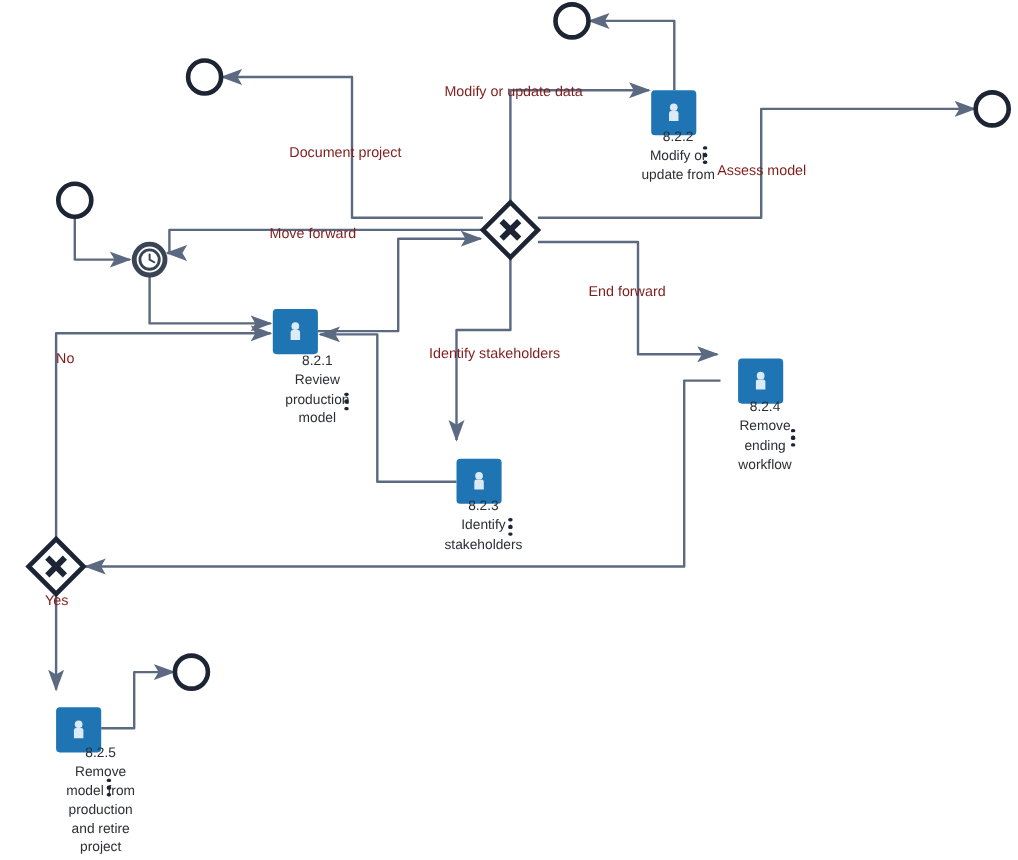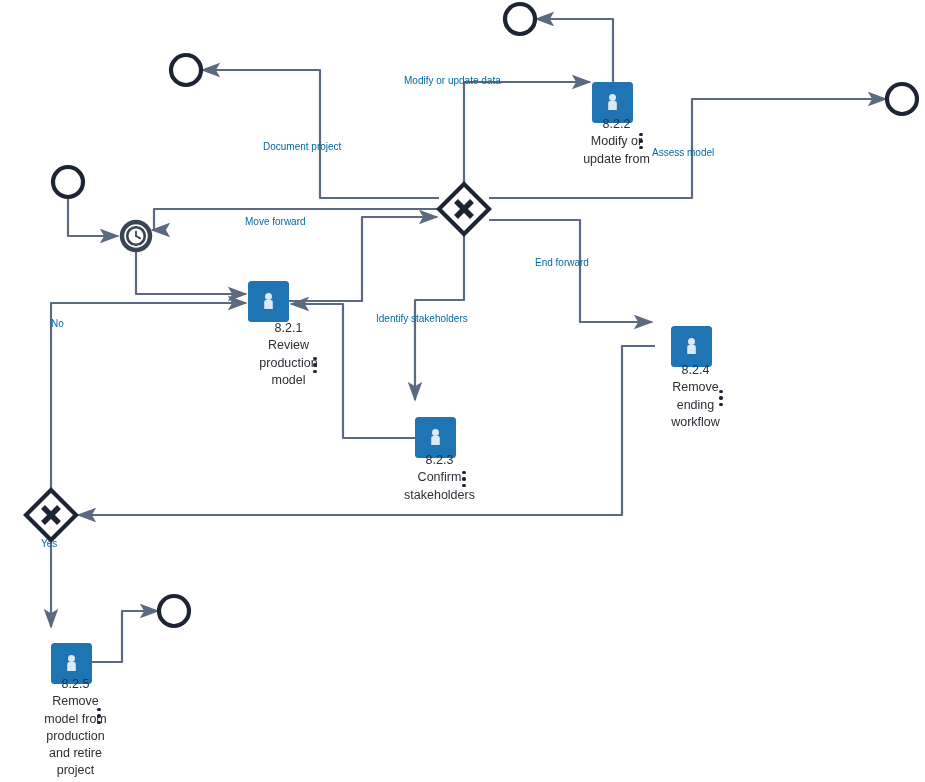--- a/index.html
+++ b/index.html
@@ -68,22 +68,22 @@
   }
   .task-box {
     fill: #1f74b3;
   }
   .task-person {
     fill: #dceaf5;
   }
   .edge-label {
     position: absolute;
     font-family: "Liberation Sans", sans-serif;
-    font-size: 10px;
-    color: #0369a1;
+    font-size: 13px;
+    color: #7f1d1d;
     white-space: nowrap;
     line-height: 1.25;
     pointer-events: none;
   }
   .task-label {
     position: absolute;
     font-family: "Liberation Sans", sans-serif;
     font-size: 12.5px;
     color: #2b2f36;
     text-align: center;
@@ -188,26 +188,26 @@
         </g>
         <g>
           <rect x="51" y="643" width="41" height="41" rx="3.5" ry="3.5" class="task-box"></rect>
           <circle cx="71.5" cy="658.5" r="3.5" class="task-person"></circle>
           <path d="M 67.2,671.1 L 67.2,663.9 Q 67.2,661.9 69.2,661.9 L 73.8,661.9 Q 75.8,661.9 75.8,663.9 L 75.8,671.1 Z" class="task-person"></path>
         </g>
       </g>
   </svg>
 
   <div id="edge-labels-layer">
-      <div class="edge-label" style="left: 263px; top: 141px;">Document project</div>
+      <div class="edge-label" style="left: 263px; top: 131px;">Document project</div>
       <div class="edge-label" style="left: 404px; top: 75px;">Modify or update data</div>
       <div class="edge-label" style="left: 652px; top: 147px; text-align: right;">Assess model</div>
-      <div class="edge-label" style="left: 245px; top: 216px;">Move forward</div>
+      <div class="edge-label" style="left: 245px; top: 204px;">Move forward</div>
       <div class="edge-label" style="left: 535px; top: 257px;">End forward</div>
-      <div class="edge-label" style="left: 376px; top: 313px;">Identify stakeholders</div>
+      <div class="edge-label" style="left: 390px; top: 313px;">Identify stakeholders</div>
       <div class="edge-label" style="left: 51px; top: 298px; margin-top: 20px;">No</div>
       <div class="edge-label" style="left: 41px; top: 538px;">Yes</div>
     </div>
   <div id="task-labels-layer">
       <div class="task-label" style="left: 268px; top: 320px; width: 92px; margin-left: -25.5px;">8.2.1
 Review
 production
 model</div>
       <div class="kebab" style="left: 313px; top: 357px;">
         <i></i>
@@ -216,37 +216,37 @@
       </div>
       <div class="task-label" style="left: 596px; top: 116px; width: 92px; margin-left: -25.5px;">8.2.2
 Modify or
 update from</div>
       <div class="kebab" style="left: 639px; top: 133px;">
         <i></i>
         <i></i>
         <i></i>
       </div>
       <div class="task-label" style="left: 419px; top: 452px; width: 92px; margin-left: -25.5px;">8.2.3
-Confirm
+Identify
 stakeholders</div>
       <div class="kebab" style="left: 462px; top: 471px;">
         <i></i>
         <i></i>
         <i></i>
       </div>
       <div class="task-label" style="left: 675px; top: 362px; width: 92px; margin-left: -25.5px;">8.2.4
 Remove
 ending
 workflow</div>
       <div class="kebab" style="left: 719px; top: 390px;">
         <i></i>
         <i></i>
         <i></i>
       </div>
-      <div class="task-label" style="left: 55px; top: 676px; width: 92px; margin-left: -25.5px; text-align: center;">8.2.5
+      <div class="task-label" style="left: 71px; top: 676px; width: 92px; margin-left: -25.5px; text-align: center;">8.2.5
 Remove
 model from
 production
 and retire
 project</div>
       <div class="kebab" style="left: 97px; top: 708px;">
         <i></i>
         <i></i>
         <i></i>
       </div>

